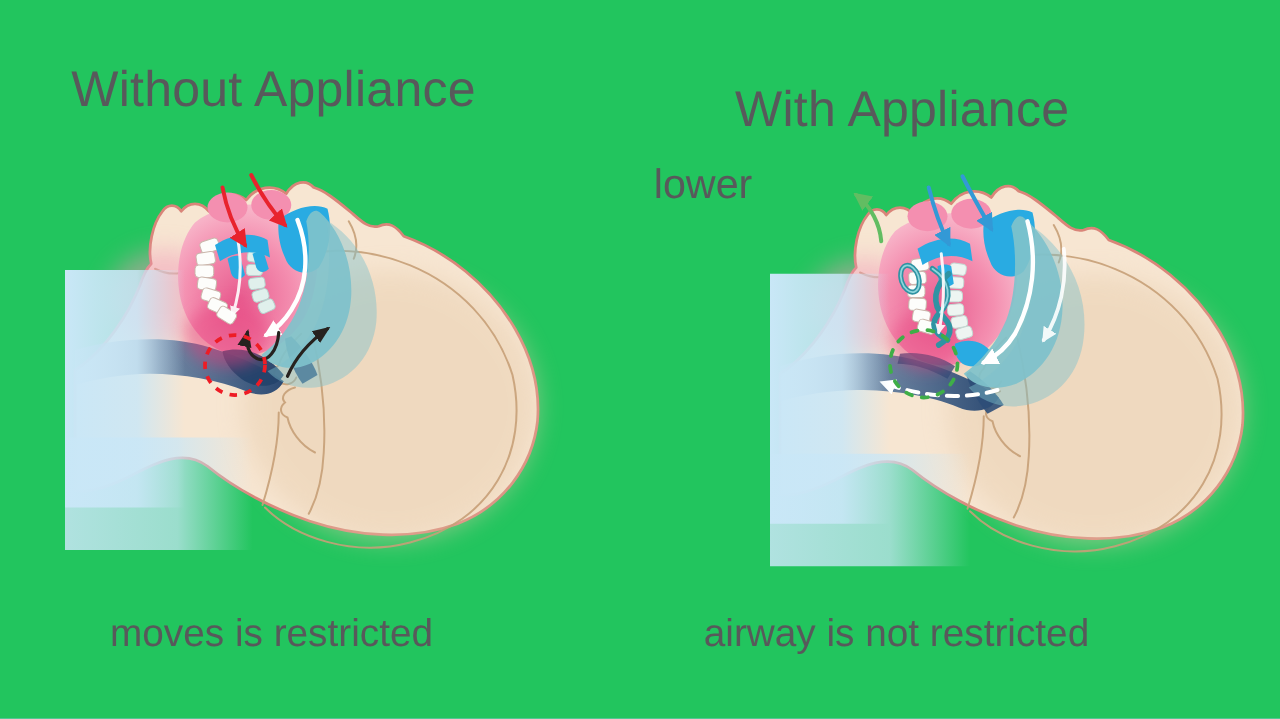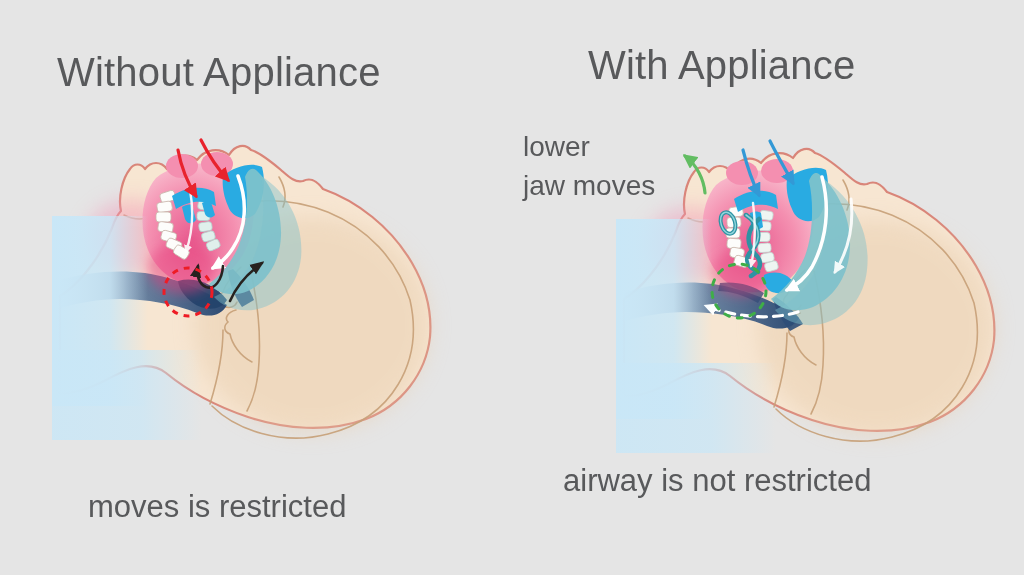--- a/index.html
+++ b/index.html
@@ -1,25 +1,25 @@
 <!DOCTYPE html>
 <html><head>
 <meta charset="utf-8">
 <style>
   html,body{margin:0;padding:0;background:#9fc9e2;}
-  .stage{position:relative;width:1024px;height:575px;background:#e5e5e5;overflow:hidden;
+  .stage{position:relative;width:1024px;height:575px;background:#22c55e;overflow:hidden;
          font-family:"Liberation Sans",sans-serif;color:#58595b;}
   .stage svg{position:absolute;left:0;top:0;}
   .title{position:absolute;font-size:40px;font-weight:500;letter-spacing:.2px;white-space:nowrap;}
   .title.left{left:57px;top:50px;}
-  .title.right{left:588px;top:43px;}
+  .title.right{left:588px;top:66px;}
   .caption{position:absolute;font-size:31px;font-weight:400;white-space:nowrap;}
   .caption.left{left:88px;top:489px;}
-  .caption.right{left:563px;top:463px;}
-  .jaw-label{position:absolute;left:523px;top:127px;font-size:28px;line-height:39px;font-weight:400;}
+  .caption.right{left:563px;top:489px;}
+  .jaw-label{position:absolute;left:523px;top:127px;font-size:33px;line-height:39px;font-weight:400;}
   .jaw-label span{display:block;}
 </style>
 </head>
 <body>
 
 <div class="stage">
 
 <svg width="1024" height="575" viewBox="0 0 1024 575">
   <defs>
     <marker id="mR" viewBox="0 0 10 10" refX="8" refY="5" markerWidth="4.5" markerHeight="4.5" orient="auto">
@@ -225,19 +225,18 @@
     </g>
     <path fill="none" stroke="#62bd62" stroke-width="3.2" stroke-linecap="round" marker-end="url(#mG)" d="M 81,70 C 80,57 73,42 61,33"></path>
   </g>
 </svg>
 
 <div class="title left">Without Appliance</div>
 <div class="title right">With Appliance</div>
 
 <div class="jaw-label">
   <span>lower</span>
-  <span>jaw moves</span>
 </div>
 
 <div class="caption left">moves is restricted</div>
 <div class="caption right">airway is not restricted</div>
 
 </div>
 
 </body></html>

